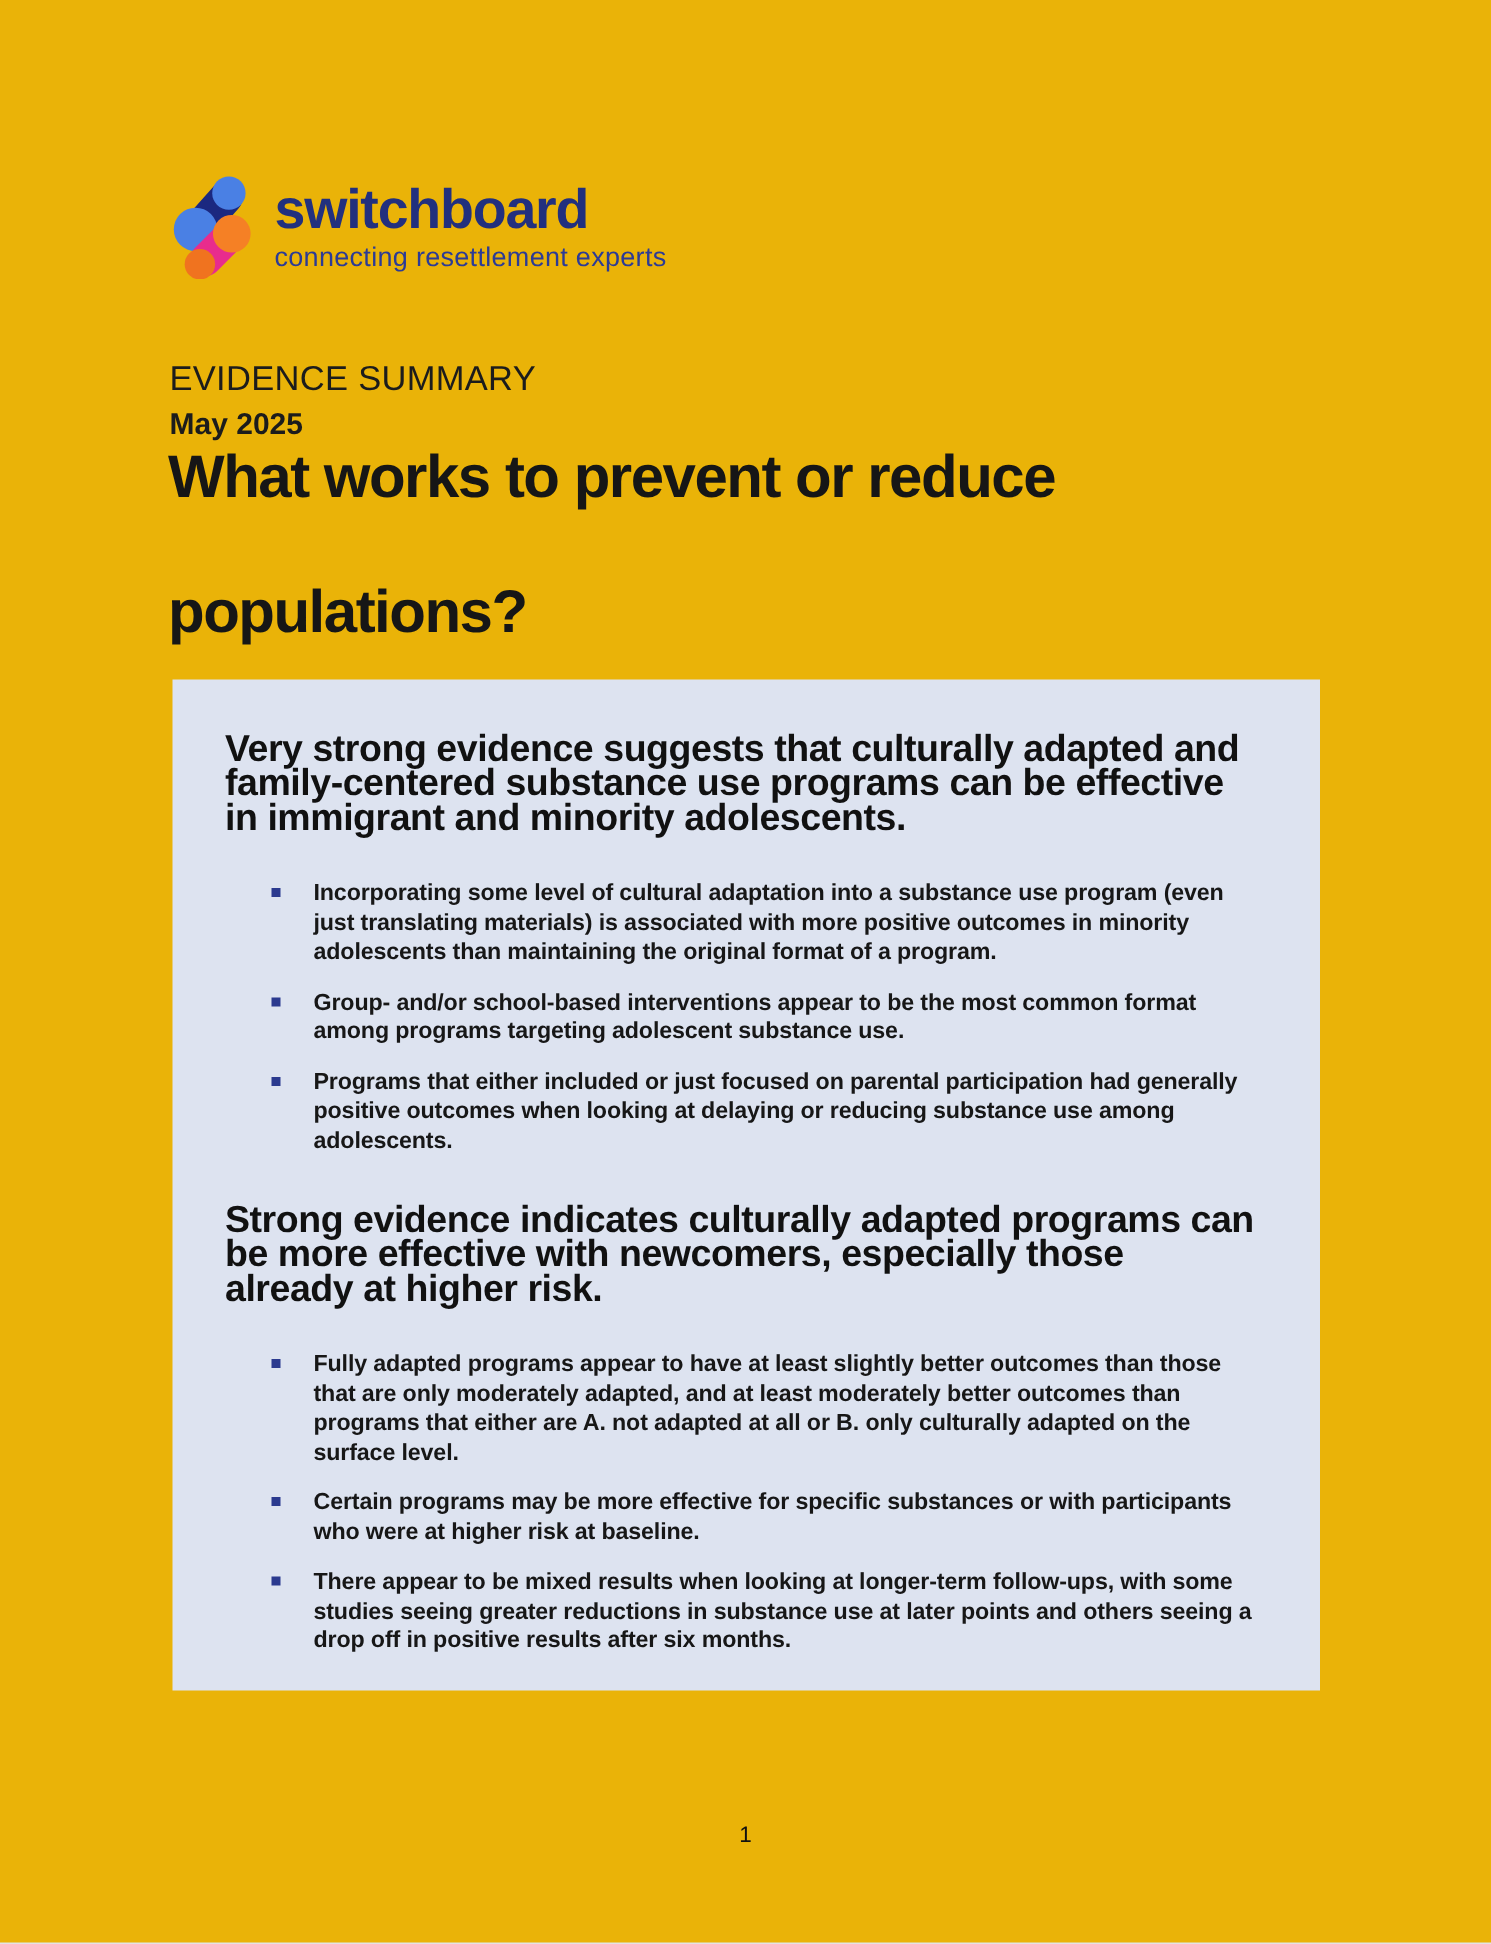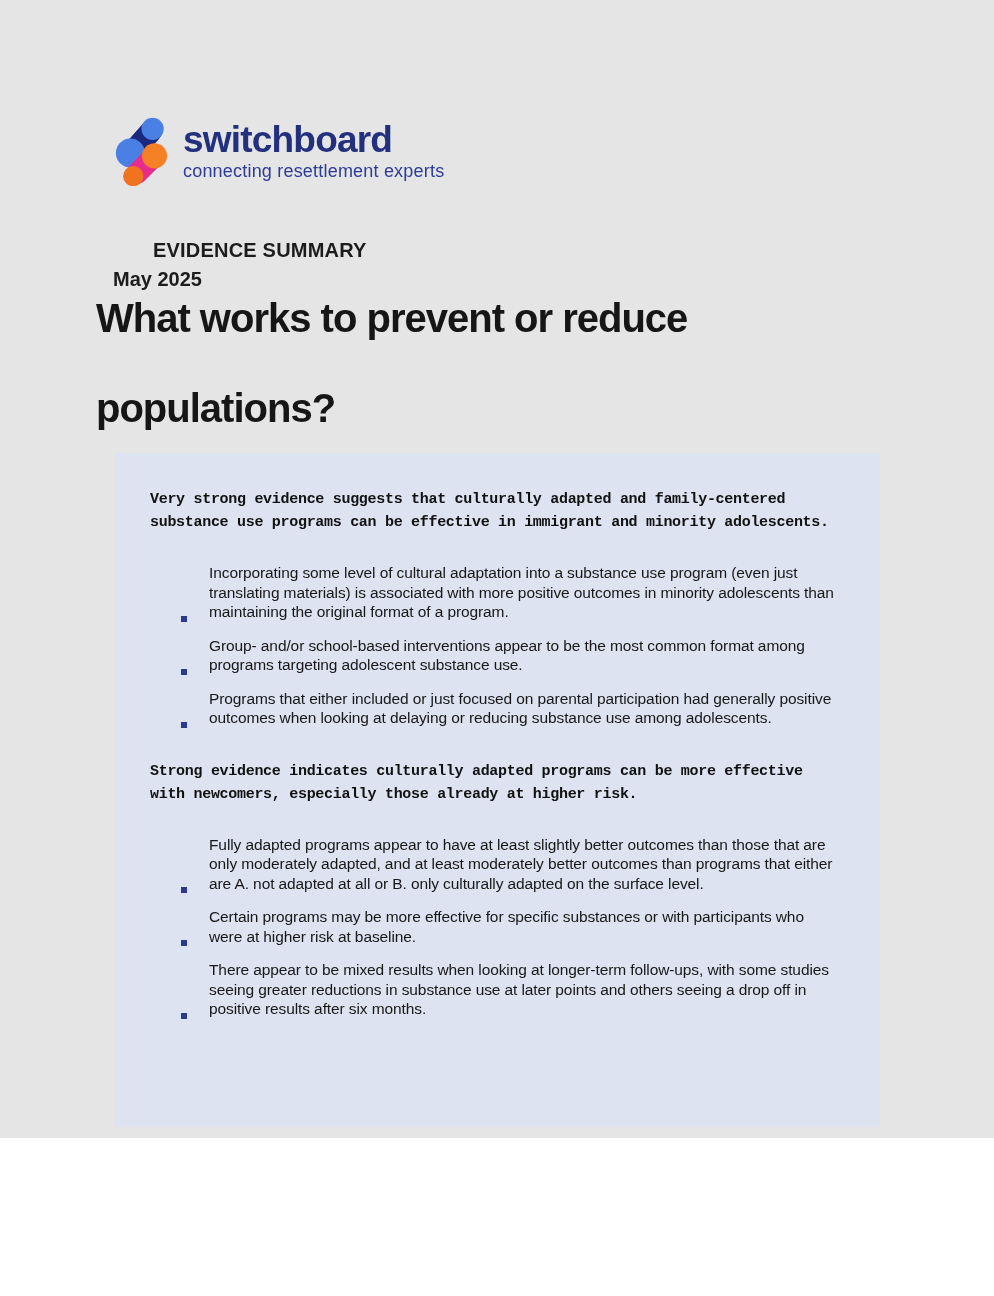--- a/index.html
+++ b/index.html
@@ -5,23 +5,23 @@
   * { box-sizing: border-box; margin: 0; padding: 0; }
   html, body { background: #ffffff; }
   body {
     font-family: "Liberation Sans", "DejaVu Sans", sans-serif;
     color: #1a1a1a;
     -webkit-font-smoothing: antialiased;
   }
   .page {
     position: relative;
     width: 994px;
-    height: 1138px;
+    height: 1296px;
     margin: 0 auto;
-    background: #e5e5e5;
+    background: #eab308;
     overflow: hidden;
     border-bottom: 1px solid #e4e4e4;
   }
 
   
   .logo-row {
     position: absolute;
     left: 112px;
     top: 116px;
     display: flex;
@@ -45,72 +45,71 @@
     margin-top: 3px;
   }
 
   
   .header-meta {
     position: absolute;
     left: 113px;
     top: 239px;
   }
   .eyebrow {
-    font-size: 20px;
-    font-weight: 700;
+    font-size: 23px;
+    font-weight: 400;
     color: #1c1c1c;
     letter-spacing: 0.2px;
-    margin-left: 40px;
   }
   .doc-date {
     font-size: 20px;
     font-weight: 700;
     color: #1c1c1c;
     margin-top: 6px;
   }
   .doc-title {
     position: absolute;
-    left: 96px;
+    left: 112px;
     top: 296px;
     width: 760px;
     font-size: 40px;
     font-weight: 700;
     letter-spacing: -1px;
     line-height: 45px;
     color: #161616;
   }
 
   
   .summary-box {
     position: absolute;
     left: 115px;
     top: 453px;
     width: 765px;
     height: 674px;
     background: #dde3f0;
     padding: 35px 40px 0 35px;
   }
   .box-heading {
-    font-size: 15px;
+    font-size: 25px;
     font-weight: 700;
     line-height: 23px;
     letter-spacing: -0.3px;
     color: #111111;
     max-width: 695px;
-    font-family: Liberation Mono, monospace;
   }
   .bullet-list {
     list-style: none;
     margin-top: 29px;
     margin-left: 31px;
   }
   .bullet-item {
     display: flex;
-    align-items: flex-end;
+    align-items: flex-start;
     margin-bottom: 14px;
+    font-weight: bold;
   }
   .bullet-marker {
     flex: 0 0 auto;
     width: 6px;
     height: 6px;
     background: #2b3a8f;
     margin-top: 6px;
   }
   .bullet-text {
     margin-left: 22px;

